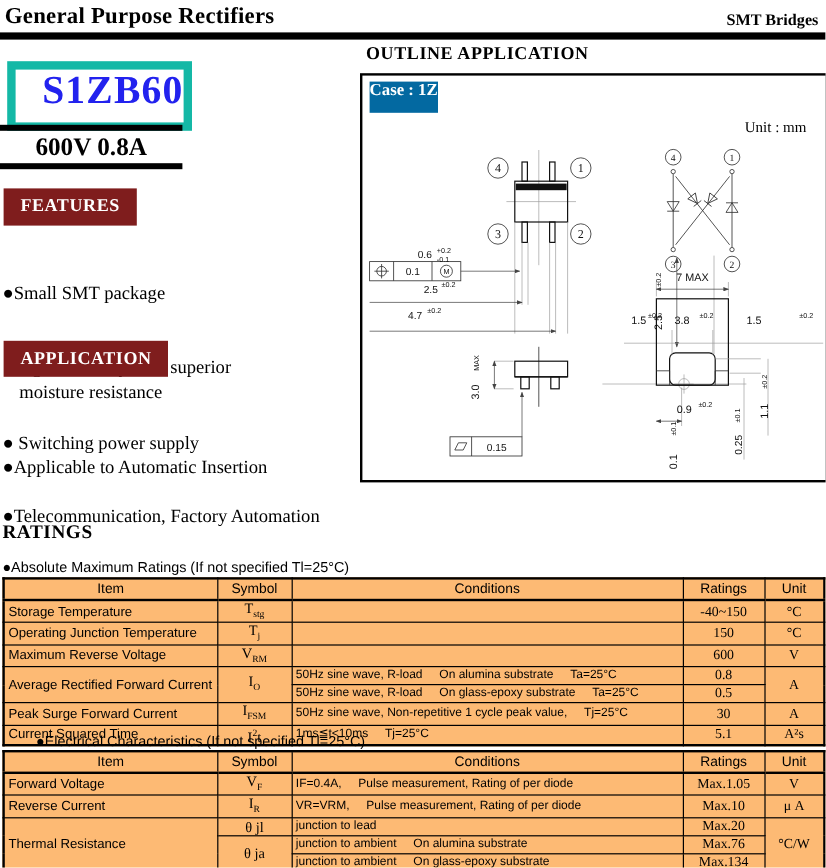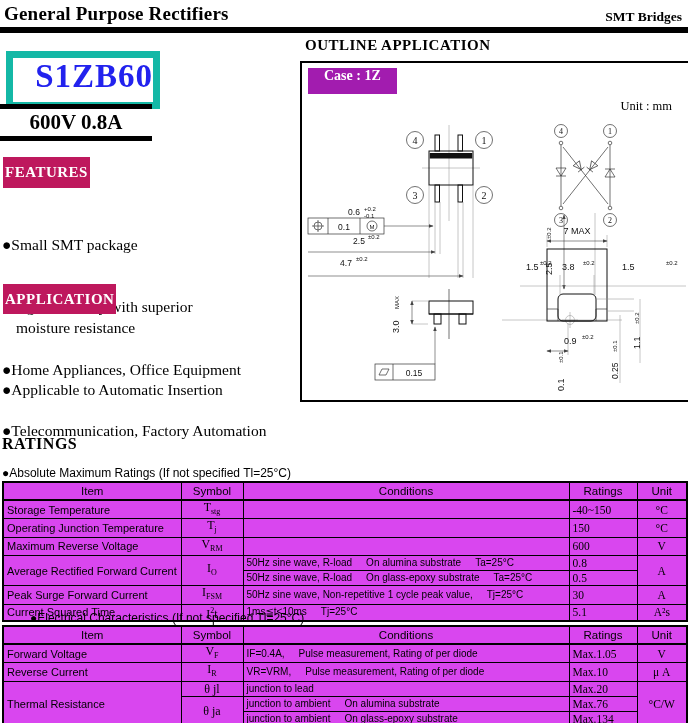--- a/index.html
+++ b/index.html
@@ -10,53 +10,53 @@
   .doc-title{left:4px;top:3px;font:bold 19px "Liberation Serif",serif;letter-spacing:.2px;}
   .doc-cat{right:6px;top:9px;font:bold 13.5px "Liberation Serif",serif;}
   .hbar{left:0;top:27px;width:688px;height:6px;background:#000;}
   
   .partbox{left:6px;top:51px;width:140px;height:44px;border:7px solid #14b8a6;
            text-align:right;line-height:44px;font:bold 33px "Liberation Serif",serif;
            color:var(--part-color,#2222ee);letter-spacing:1px;}
   .bar1{left:0;top:104px;width:152px;height:5px;background:#000;}
   .va{left:0;top:110px;width:152px;text-align:center;font:bold 21px "Liberation Serif",serif;}
   .bar2{left:0;top:136px;width:152px;height:5px;background:#000;}
-  .blackhead{background:#be185d;color:#fff;font:bold 15px "Liberation Serif",serif;
-             padding:0 2px;letter-spacing:.5px;}
+  .blackhead{background:#7f1d1d;color:#fff;font:bold 15px "Liberation Serif",serif;
+             padding:0 14px;letter-spacing:.5px;}
   .feat-head{left:3px;top:157px;height:31px;line-height:31px;}
   .app-head{left:3px;top:284px;height:30px;line-height:30px;}
   .blist{font:15.5px "Liberation Serif",serif;}
   .blist div{padding-left:14px;text-indent:-14px;margin-top:41px;}
   .feat-list{left:2px;top:193px;width:245px;line-height:21px;}
   .app-list{left:2px;top:319px;width:310px;line-height:19.5px;}
   
   .od-title{left:305px;top:37px;font:bold 15px "Liberation Serif",serif;letter-spacing:.5px;}
   .dbox{left:300px;top:61px;width:386px;height:337px;border:2px solid #000;}
-  .caselab{left:6px;top:5px;height:26px;line-height:26px;padding:0 16px;
-           background:#a21caf;color:#fff;font:bold 14px "Liberation Serif",serif;}
+  .caselab{left:6px;top:5px;height:26px;line-height:26px;padding:0 0;
+           background:#0369a1;color:#fff;font:bold 14px "Liberation Serif",serif;}
   .unitlab{right:16px;top:36px;font:12.5px "Liberation Serif",serif;}
   .dsvg{left:0;top:0;}
   
   .rat-title{left:2px;top:435px;font:bold 16px "Liberation Serif",serif;letter-spacing:.5px;}
   .tbl-label{font:12px "Liberation Sans",sans-serif;}
   .lab1{left:2px;top:466px;}
   .lab2{left:2px;top:611px;padding-left:28px;}
   table.spec{border-collapse:collapse;table-layout:fixed;width:684px;
-             font-size:10.5px;border:2px solid #000;background:#d946ef;}
+             font-size:10.5px;border:2px solid #000;background:#fdba74;}
   .t1{left:2px;top:481px;}
   .t2{left:2px;top:625px;}
   table.spec td{border:1px solid #000;padding:0 3px;height:14px;line-height:12px;
                 overflow:hidden;white-space:nowrap;}
   table.spec tr.hd td{text-align:center;font-size:11.5px;height:16px;border-bottom:2px solid #000;}
   td.item{font-size:11px;}
   td.sym{text-align:center;font:12px "Liberation Serif",serif;}
   td.sym sub{font-size:8px;} td.sym sup{font-size:8px;}
   td.cond{font-size:10px;}
   td.cond .seg+.seg{margin-left:14px;}
-  td.rate{font:11.5px "Liberation Serif",serif;}
+  td.rate{text-align:center;font:11.5px "Liberation Serif",serif;}
   td.unit{text-align:center;font:11.5px "Liberation Serif",serif;}
   
   .dsvg text{fill:#111;font-family:"Liberation Sans",sans-serif;font-size:8.5px;}
   .dsvg .tt{font-size:6px;}
   .dsvg .big{font-size:9px;}
   .dsvg .pn{font-size:10px;font-family:"Liberation Serif",serif;}
   .dsvg .sn{font-size:8px;font-family:"Liberation Serif",serif;}
   .part{stroke:#111;stroke-width:1;fill:none;}
   .thin{stroke:#333;stroke-width:.7;fill:none;}
   .ext{stroke:#999;stroke-width:.55;fill:none;}
@@ -76,21 +76,21 @@
 
 <div class="abs blackhead feat-head">FEATURES</div>
 <div class="abs blist feat-list">
   <div>●Small SMT package</div>
   <div>●High reliability with superior moisture resistance</div>
   <div>●Applicable to Automatic Insertion</div>
 </div>
 
 <div class="abs blackhead app-head">APPLICATION</div>
 <div class="abs blist app-list">
-  <div>●Home Appliances, Office Equipment</div>
+  <div>● Switching power supply</div>
   <div>●Telecommunication, Factory Automation</div>
 </div>
 
 <div class="abs od-title">OUTLINE APPLICATION</div>
 <div class="abs dbox">
   <div class="abs caselab">Case : 1Z</div>
   <div class="abs unitlab">Unit : mm</div>
 
   <svg class="abs dsvg" width="386" height="337" viewBox="0 0 386 337">
     <defs>

